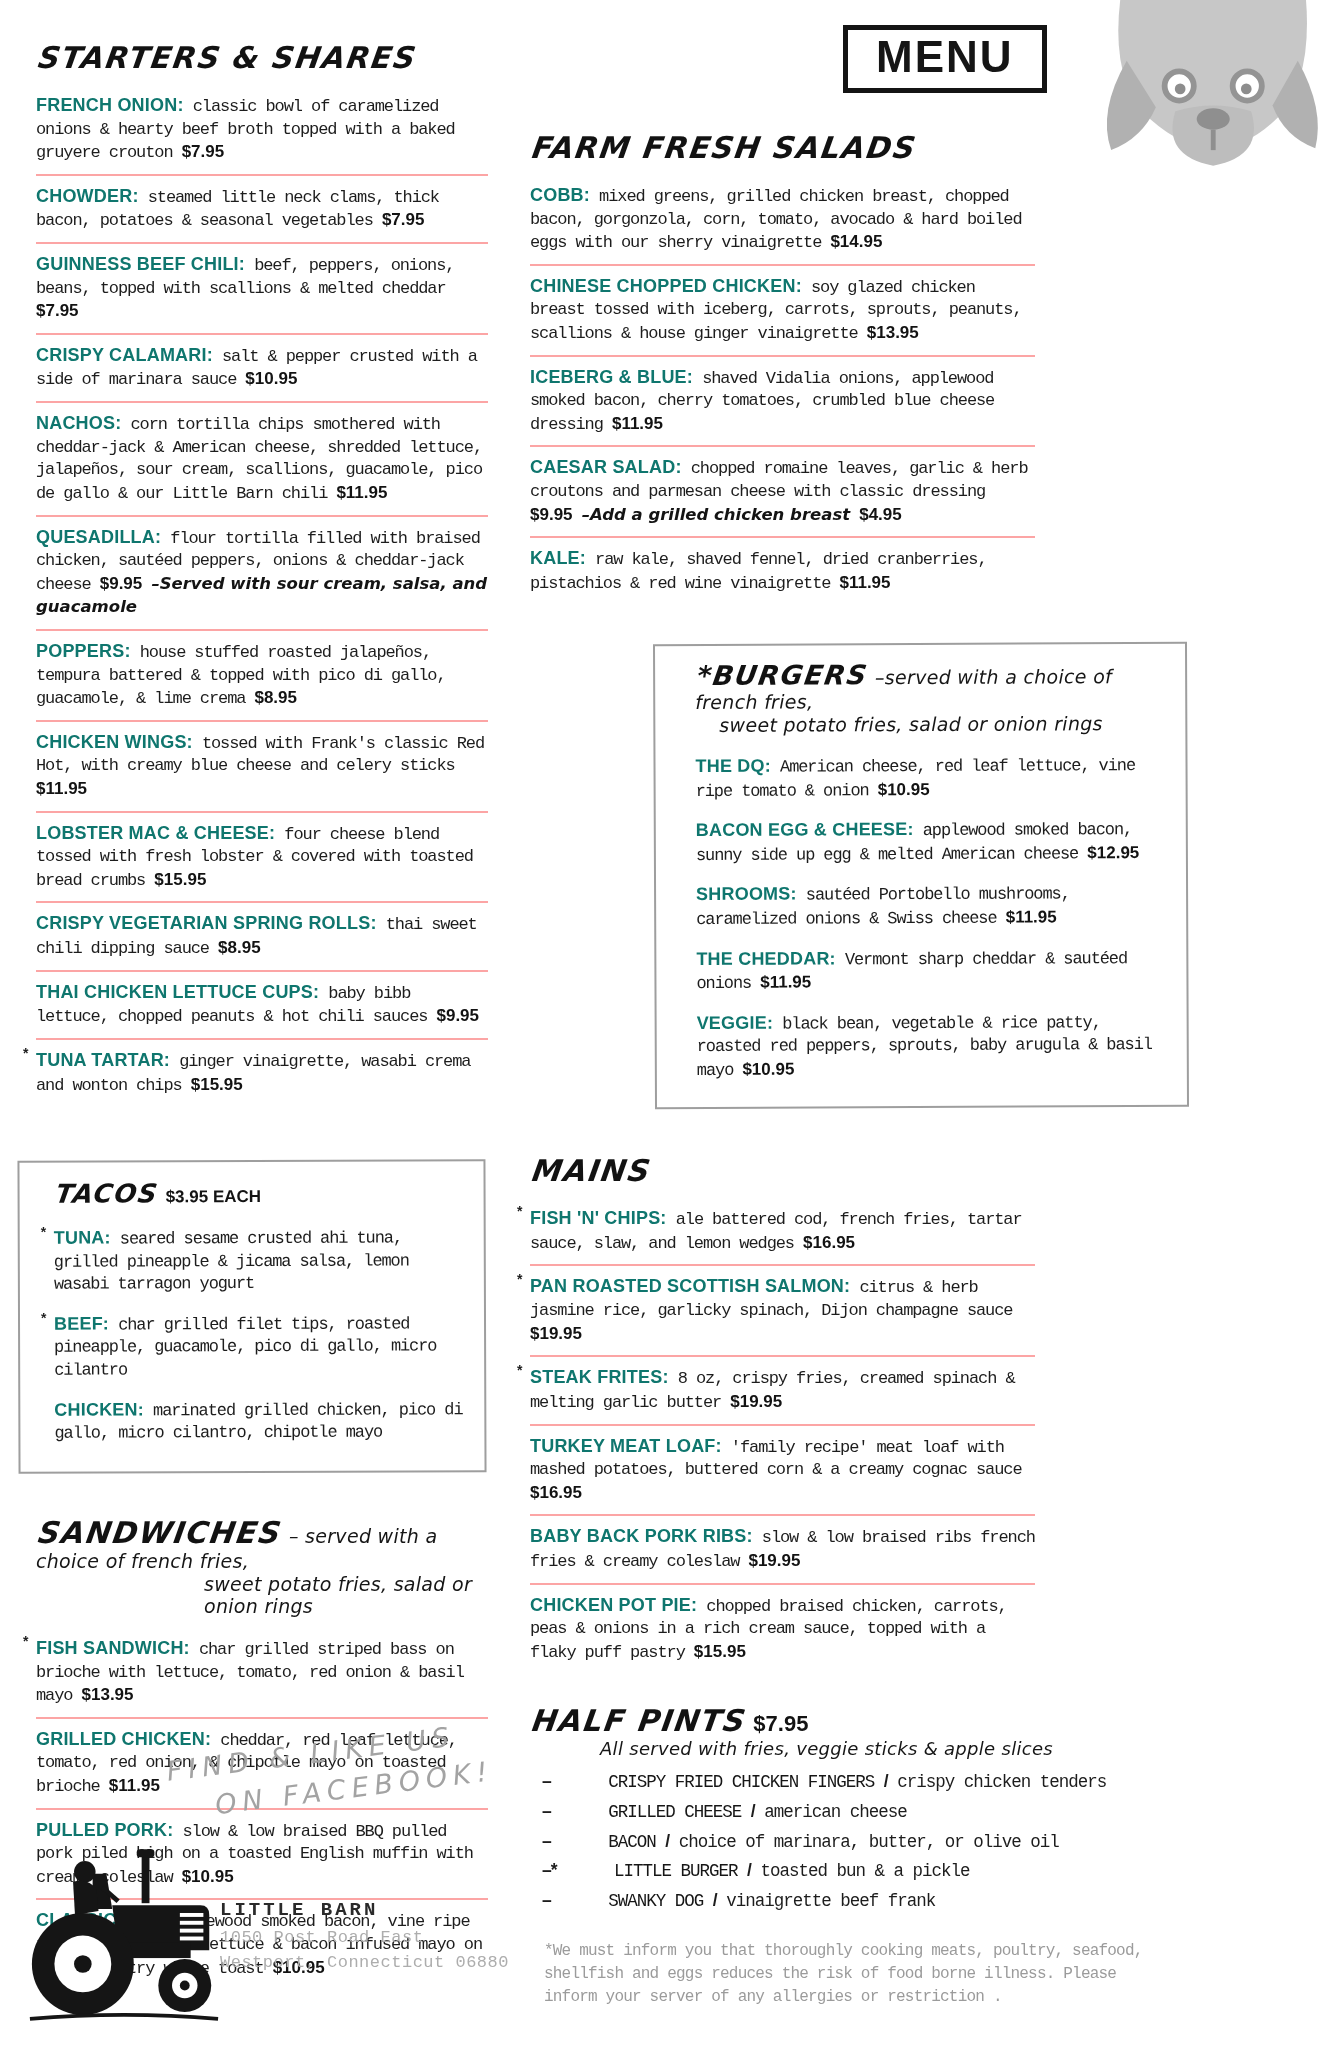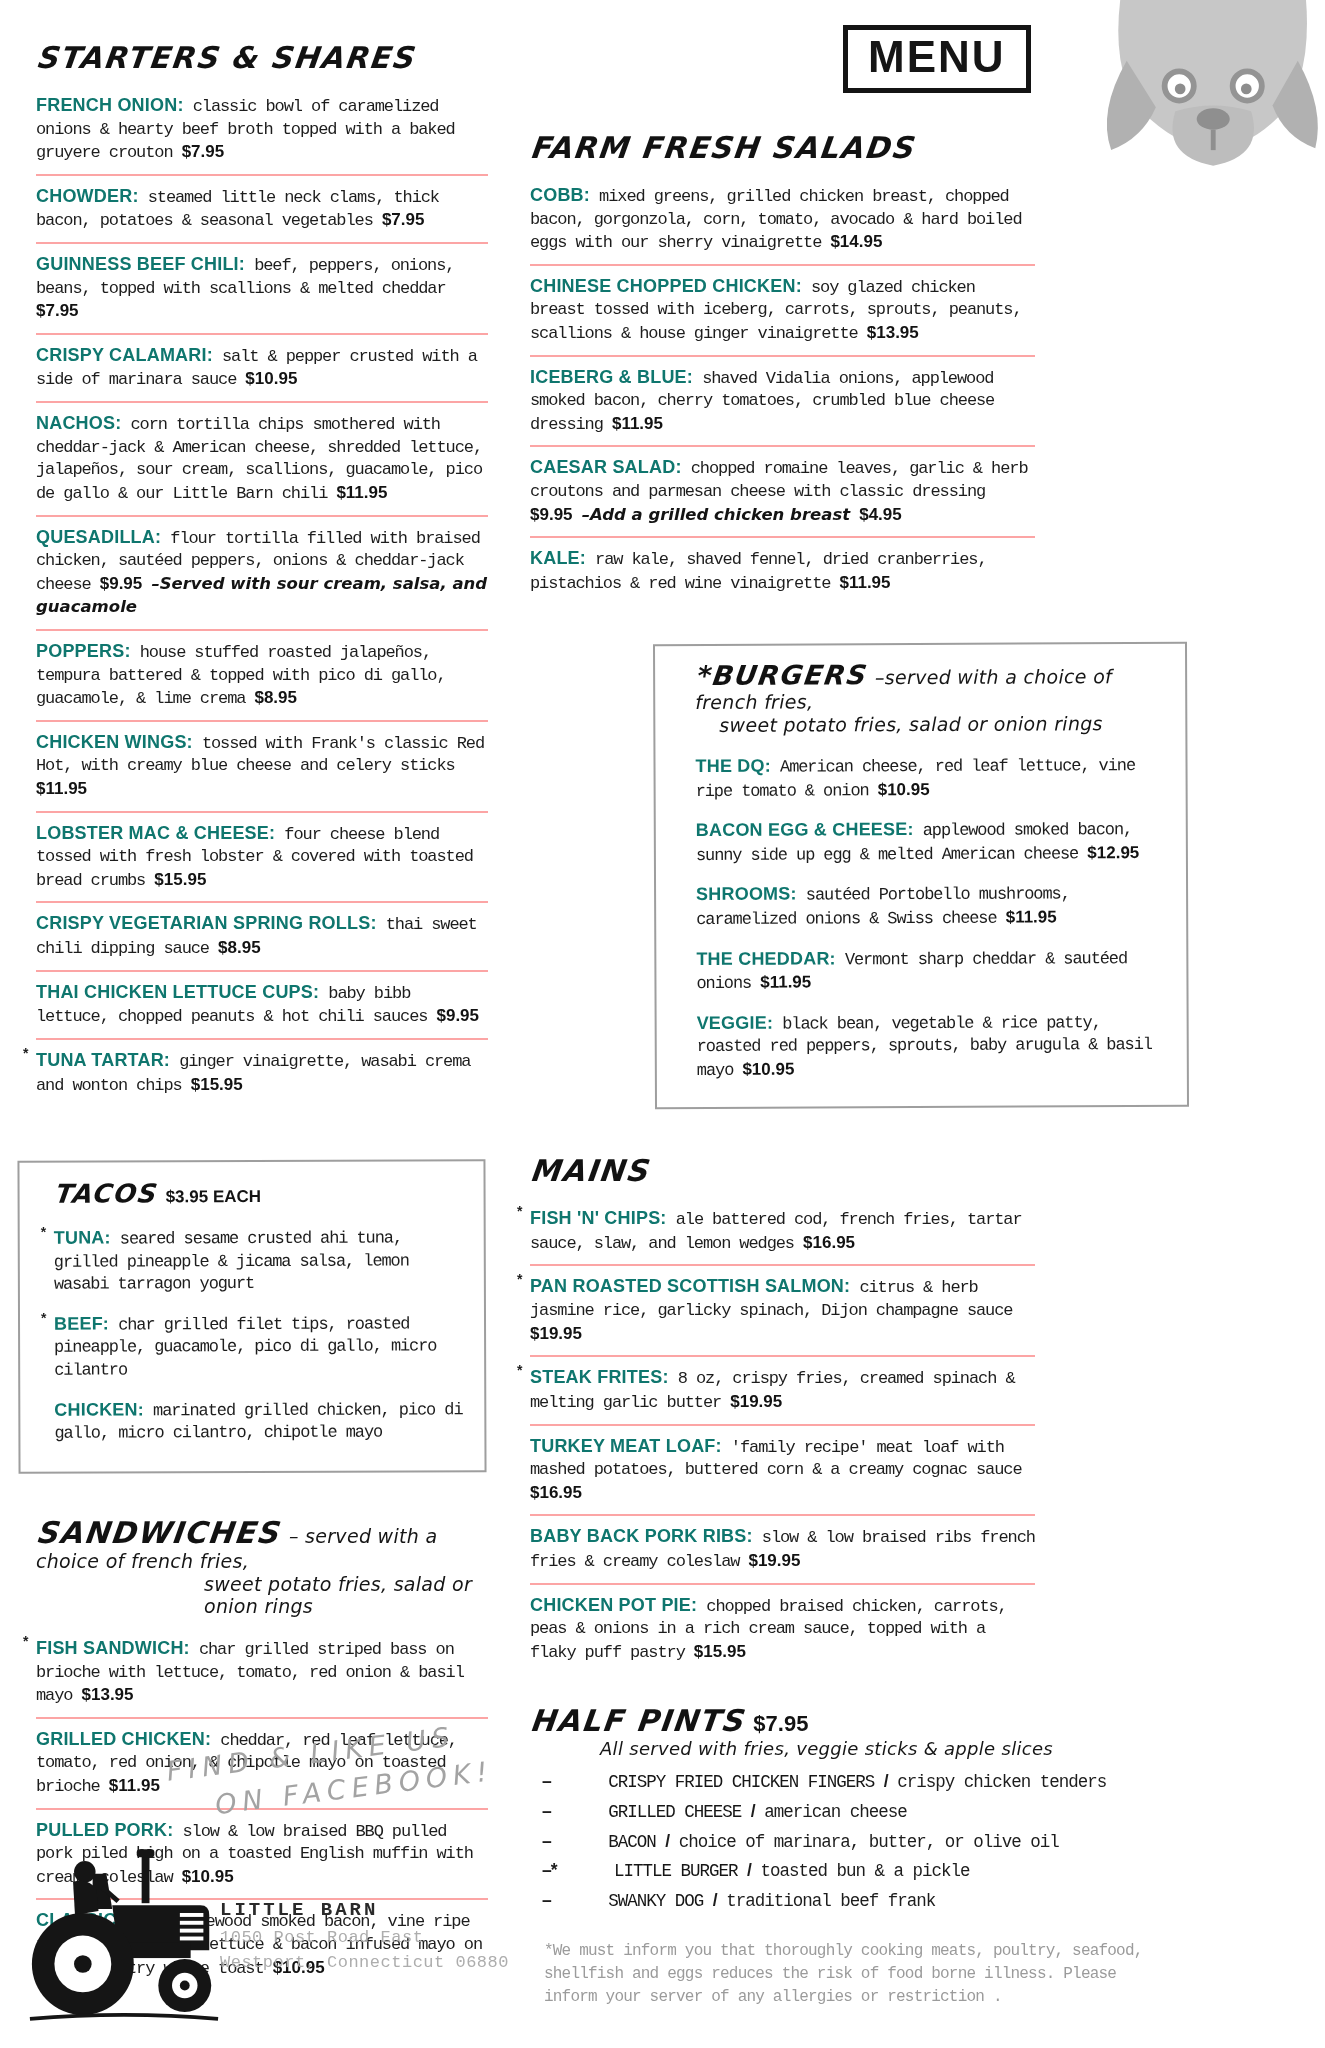--- a/index.html
+++ b/index.html
@@ -63,21 +63,21 @@
   #half-pints{margin-top:30px;}
   #half-pints .hp-price{font-size:22px;}
   #half-pints .hp-sub{display:inline-block;margin-left:70px;font-size:18px;}
   .hp-item{margin:5px 0 5px 12px;font-size:17.5px;letter-spacing:-1px;line-height:1.35;}
   .hp-dash{font-family:"Liberation Sans",sans-serif;font-weight:700;}
   .hp-name{color:#161616;margin-left:48px;}
 
   
   .menu-logo{
     position:absolute;left:843px;top:25px;border:5px solid #141414;
-    padding:2px 20px 6px;font-family:"Liberation Sans",sans-serif;
+    padding:2px 28px 6px;font-family:"Liberation Sans",sans-serif;
     font-weight:700;font-size:44px;letter-spacing:2px;color:#151515;background:#fff;
   }
 
   
   .bulldog{position:absolute;left:1082px;top:-8px;width:243px;height:186px;}
   .tractor{position:absolute;left:26px;top:1842px;width:196px;height:190px;}
 
   
   .facebook{
     position:absolute;left:168px;top:1732px;transform:rotate(-7deg);
@@ -217,21 +217,21 @@
     <div class="sec-head">
       <span class="script-h">HALF PINTS</span>
       <b class="hp-price">$7.95</b><br>
       <span class="script-sub hp-sub">All served with fries, veggie sticks &amp; apple slices</span>
     </div>
     <div class="list">
       <p class="hp-item"><b class="hp-dash">–</b> <span class="hp-name">CRISPY FRIED CHICKEN FINGERS</span> <b class="hp-dash">/</b> <span class="hp-desc">crispy chicken tenders</span></p>
       <p class="hp-item"><b class="hp-dash">–</b> <span class="hp-name">GRILLED CHEESE</span> <b class="hp-dash">/</b> <span class="hp-desc">american cheese</span></p>
       <p class="hp-item"><b class="hp-dash">–</b> <span class="hp-name">BACON</span> <b class="hp-dash">/</b> <span class="hp-desc">choice of marinara, butter, or olive oil</span></p>
       <p class="hp-item"><b class="hp-dash">–*</b> <span class="hp-name">LITTLE BURGER</span> <b class="hp-dash">/</b> <span class="hp-desc">toasted bun &amp; a pickle</span></p>
-      <p class="hp-item"><b class="hp-dash">–</b> <span class="hp-name">SWANKY DOG</span> <b class="hp-dash">/</b> <span class="hp-desc">traditional beef frank</span></p>
+      <p class="hp-item"><b class="hp-dash">–</b> <span class="hp-name">SWANKY DOG</span> <b class="hp-dash">/</b> <span class="hp-desc">vinaigrette beef frank</span></p>
     </div>
   </div>
 
   <p class="disclaimer">*We must inform you that thoroughly cooking meats, poultry, seafood, shellfish and eggs reduces the risk of food borne illness. Please inform your server of any allergies or restriction .</p>
 
 </div>
 
 <div class="facebook">
   <span class="fb1">FIND &amp; LIKE US</span><br>
   <span class="fb2">ON FACEBOOK!</span>

